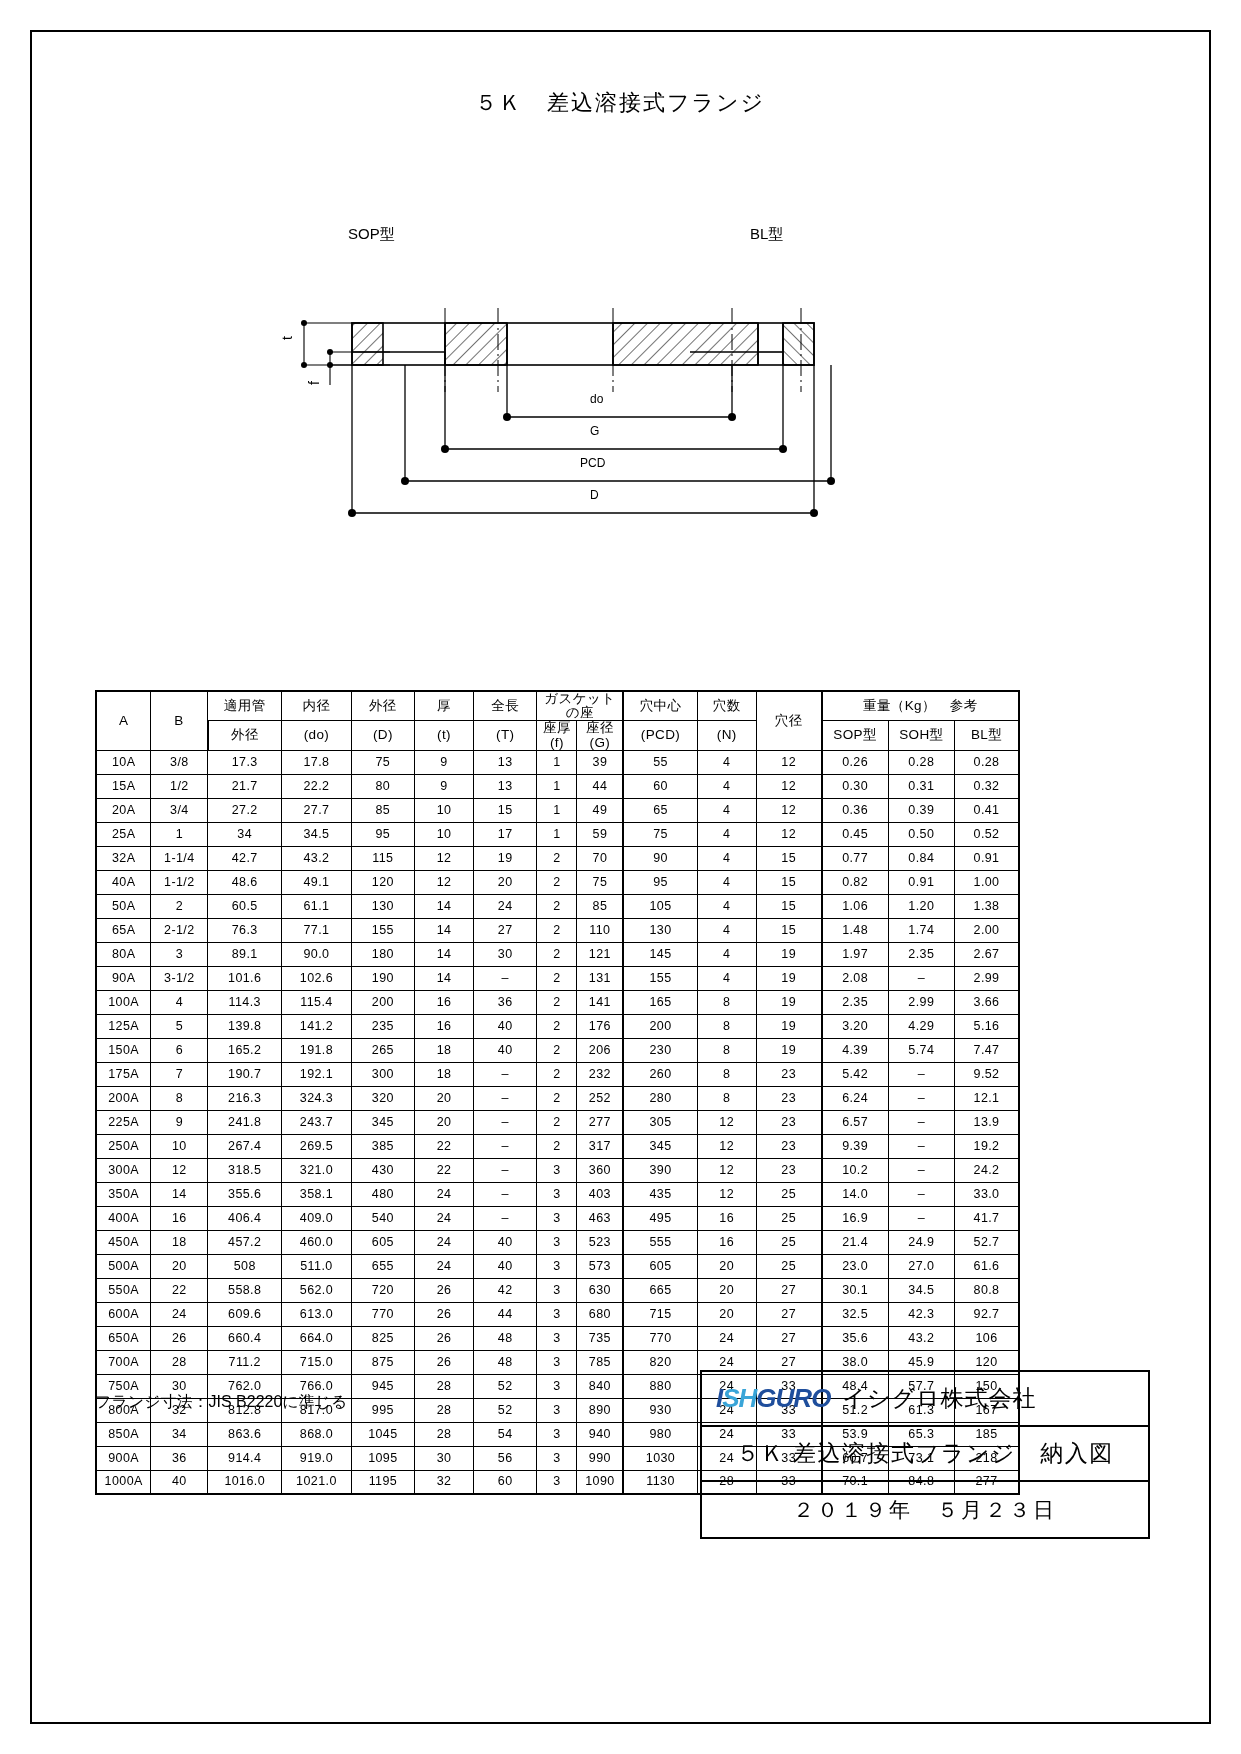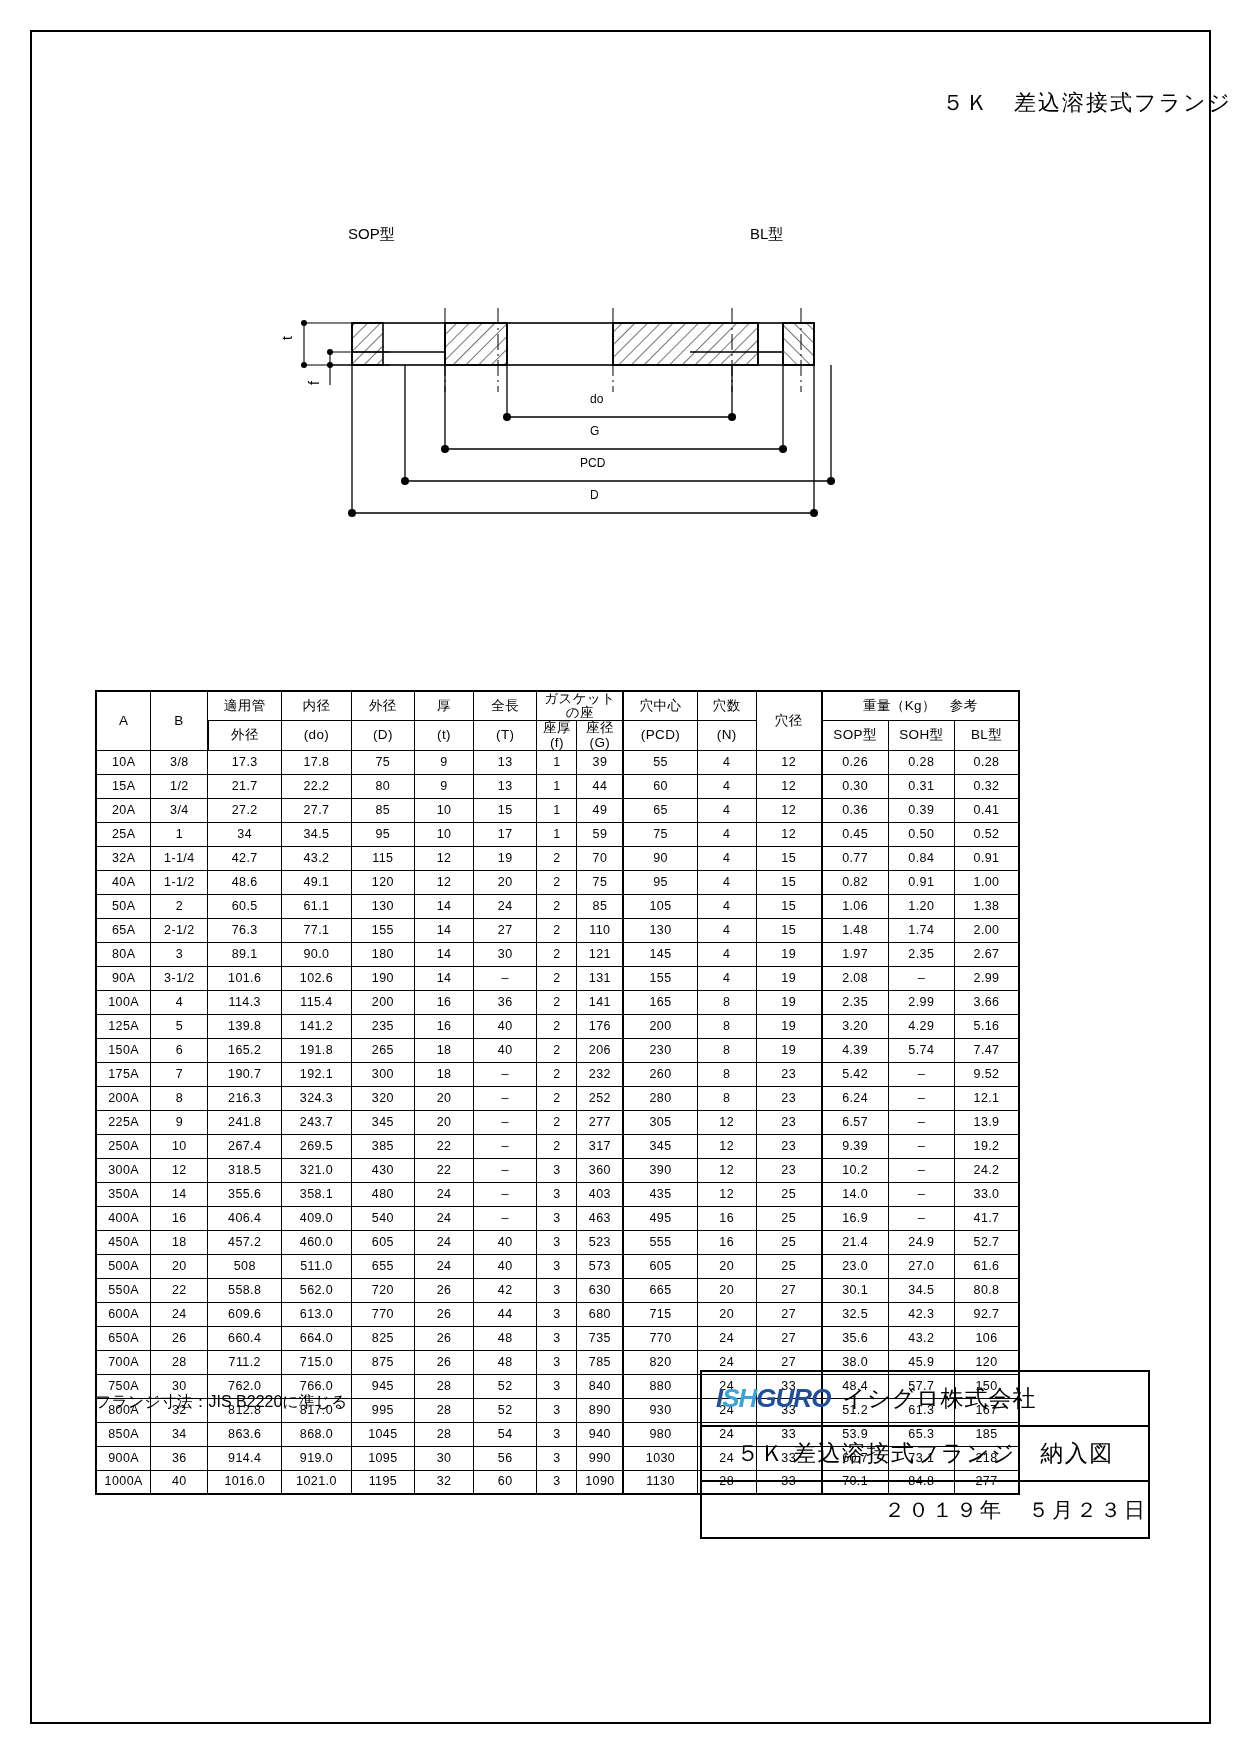--- a/index.html
+++ b/index.html
@@ -13,22 +13,22 @@
     overflow:hidden;
   }
   .page-frame {
     position:absolute;
     left:30px; top:30px;
     width:1181px; height:1694px;
     border:2px solid #000;
   }
   .doc-title {
     position:absolute;
-    left:0; right:9px; top:88px;
-    text-align:right;
+    left:0; right:1px; top:88px;
+    text-align:center;
     font-size:22px;
     letter-spacing:2px;
   }
 
   
   .drawing {
     position:absolute;
     left:90px; top:180px;
     width:1060px; height:420px;
   }
@@ -91,21 +91,21 @@
     width:450px;
     border:2px solid #000;
   }
   .tb-row {
     border-bottom:2px solid #000;
     height:55px;
     display:flex;
     align-items:center;
     justify-content:center;
   }
-  .tb-row:last-child { border-bottom:none;justify-content:flex-end; }
+  .tb-row:last-child { border-bottom:none; }
   .tb-logo-row { justify-content:flex-start; padding-left:14px; }
   .logo-mark {
     font-size:26px;
     font-weight:bold;
     font-style:italic;
     letter-spacing:-1px;
     margin-right:12px;
     font-family:"Liberation Sans", sans-serif;
   }
   .logo-i  { color:#1f4e9c; }

